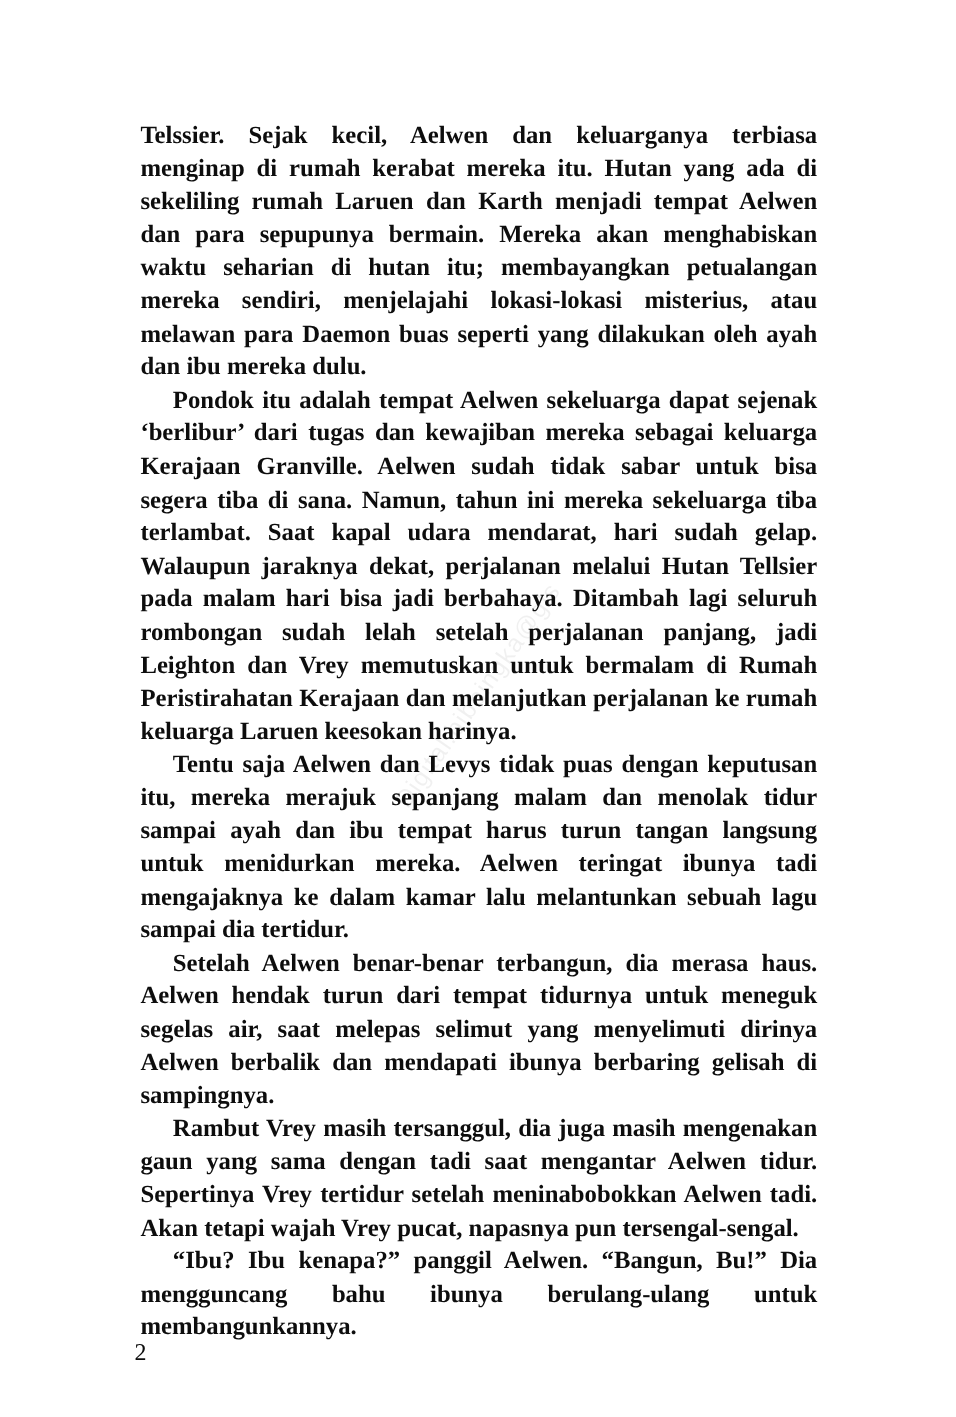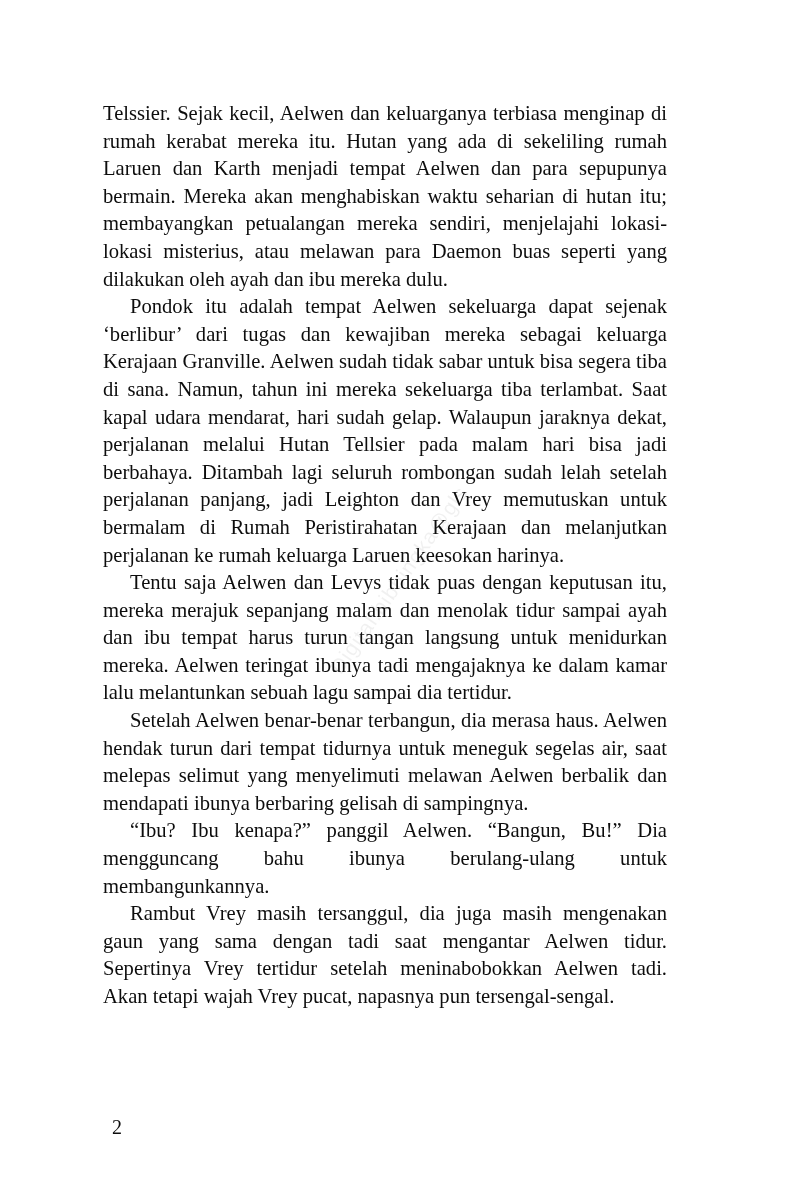--- a/index.html
+++ b/index.html
@@ -34,24 +34,25 @@
     color: #000000;
     opacity: 0.055;
     white-space: nowrap;
     pointer-events: none;
     user-select: none;
     z-index: 0;
   }
 
   .text-block {
     position: absolute;
-    left: 103px;
+    left: 117px;
     top: 100px;
     width: 564px;
     z-index: 1;
+    font-weight: bold;
   }
 
   .para {
     margin: 0;
     text-align: justify;
     text-justify: inter-word;
     font-size: 20.6px;
     line-height: 27.6px;
     color: #0d0d0d;
     text-indent: 27px;
@@ -82,23 +83,23 @@
   <div class="watermark">Digital.bibbingka@gls</div>
 
   <div class="text-block">
 
     <p class="para continued">Telssier. Sejak kecil, Aelwen dan keluarganya terbiasa menginap di rumah kerabat mereka itu. Hutan yang ada di sekeliling rumah Laruen dan Karth menjadi tempat Aelwen dan para sepupunya bermain. Mereka akan menghabiskan waktu seharian di hutan itu; membayangkan petualangan mereka sendiri, menjelajahi lokasi-lokasi misterius, atau melawan para Daemon buas seperti yang dilakukan oleh ayah dan ibu mereka dulu.</p>
 
     <p class="para">Pondok itu adalah tempat Aelwen sekeluarga dapat sejenak ‘berlibur’ dari tugas dan kewajiban mereka sebagai keluarga Kerajaan Granville. Aelwen sudah tidak sabar untuk bisa segera tiba di sana. Namun, tahun ini mereka sekeluarga tiba terlambat. Saat kapal udara mendarat, hari sudah gelap. Walaupun jaraknya dekat, perjalanan melalui Hutan Tellsier pada malam hari bisa jadi berbahaya. Ditambah lagi seluruh rombongan sudah lelah setelah perjalanan panjang, jadi Leighton dan Vrey memutuskan untuk bermalam di Rumah Peristirahatan Kerajaan dan melanjutkan perjalanan ke rumah keluarga Laruen keesokan harinya.</p>
 
     <p class="para">Tentu saja Aelwen dan Levys tidak puas dengan keputusan itu, mereka merajuk sepanjang malam dan menolak tidur sampai ayah dan ibu tempat harus turun tangan langsung untuk menidurkan mereka. Aelwen teringat ibunya tadi mengajaknya ke dalam kamar lalu melantunkan sebuah lagu sampai dia tertidur.</p>
 
-    <p class="para">Setelah Aelwen benar-benar terbangun, dia merasa haus. Aelwen hendak turun dari tempat tidurnya untuk meneguk segelas air, saat melepas selimut yang menyelimuti melawan Aelwen berbalik dan mendapati ibunya berbaring gelisah di sampingnya.</p>
+    <p class="para">Setelah Aelwen benar-benar terbangun, dia merasa haus. Aelwen hendak turun dari tempat tidurnya untuk meneguk segelas air, saat melepas selimut yang menyelimuti dirinya Aelwen berbalik dan mendapati ibunya berbaring gelisah di sampingnya.</p>
+
+    <p class="para">Rambut Vrey masih tersanggul, dia juga masih mengenakan gaun yang sama dengan tadi saat mengantar Aelwen tidur. Sepertinya Vrey tertidur setelah meninabobokkan Aelwen tadi. Akan tetapi wajah Vrey pucat, napasnya pun tersengal-sengal.</p>
 
     <p class="para">“Ibu? Ibu kenapa?” panggil Aelwen. “Bangun, Bu!” Dia mengguncang bahu ibunya berulang-ulang untuk membangunkannya.</p>
-
-    <p class="para">Rambut Vrey masih tersanggul, dia juga masih mengenakan gaun yang sama dengan tadi saat mengantar Aelwen tidur. Sepertinya Vrey tertidur setelah meninabobokkan Aelwen tadi. Akan tetapi wajah Vrey pucat, napasnya pun tersengal-sengal.</p>
 
   </div>
 
   <div class="folio">2</div>
 
 </div>
 
 </body></html>

